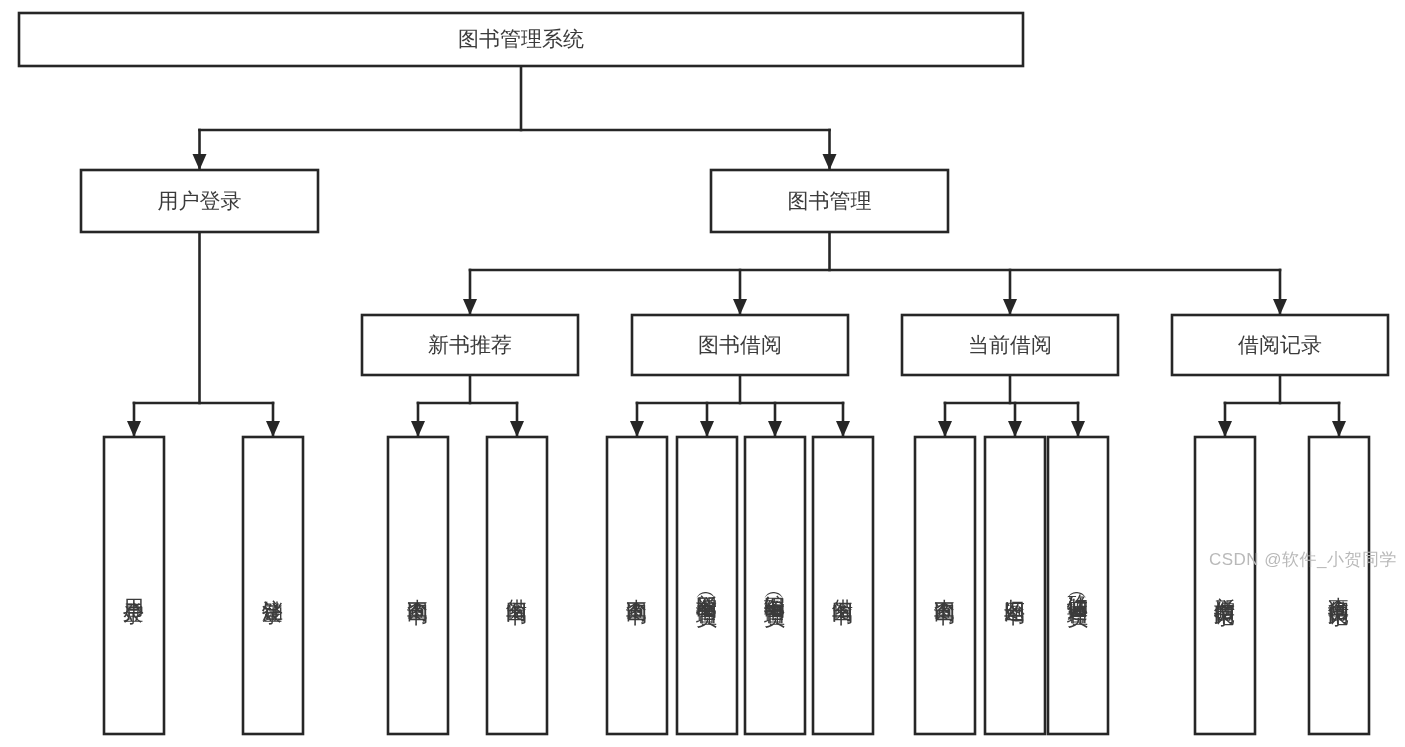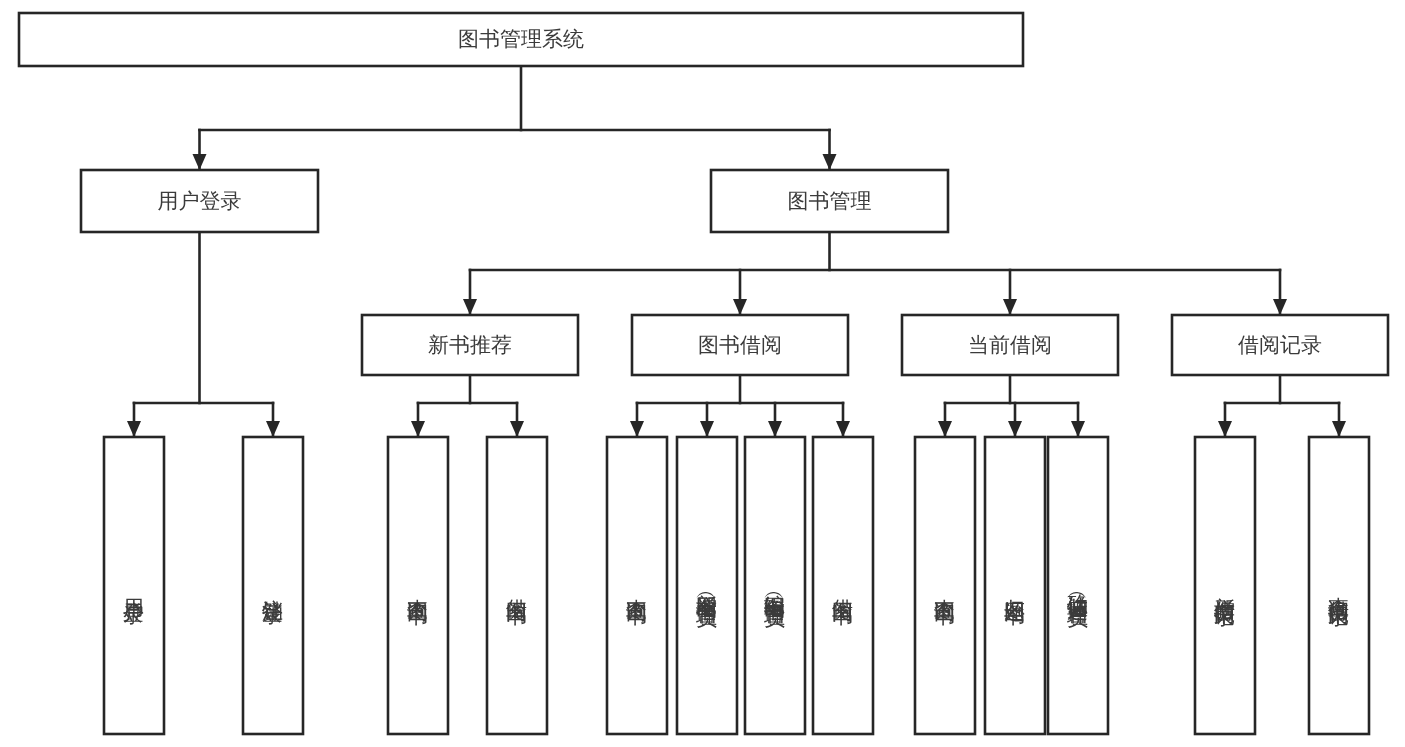--- a/index.html
+++ b/index.html
@@ -177,14 +177,15 @@
       <div class="node-label-v" style="left: 677px; top: 437px; width: 60px; height: 297px;">新增图书（管理员）</div>
       <div class="node-label-v" style="left: 745px; top: 437px; width: 60px; height: 297px;">编辑图书（管理员）</div>
       <div class="node-label-v" style="left: 813px; top: 437px; width: 60px; height: 297px;">借阅图书</div>
       <div class="node-label-v" style="left: 915px; top: 437px; width: 60px; height: 297px;">查询图书</div>
       <div class="node-label-v" style="left: 985px; top: 437px; width: 60px; height: 297px;">归还图书</div>
       <div class="node-label-v" style="left: 1048px; top: 437px; width: 60px; height: 297px;">确认归还（管理员）</div>
       <div class="node-label-v" style="left: 1195px; top: 437px; width: 60px; height: 297px;">新增借阅记录</div>
       <div class="node-label-v" style="left: 1309px; top: 437px; width: 60px; height: 297px;">查询借阅记录</div>
     </div>
 
+  <div class="watermark">CSDN @软件_小贺同学</div>
 
 </div>
 
 </body></html>

